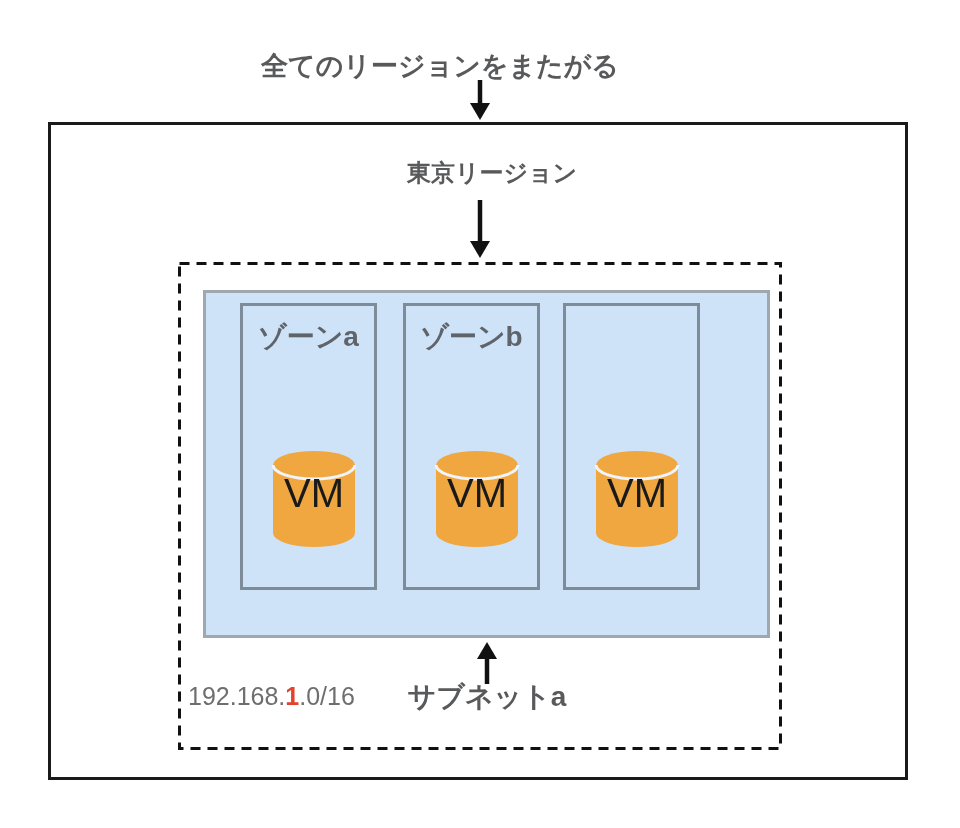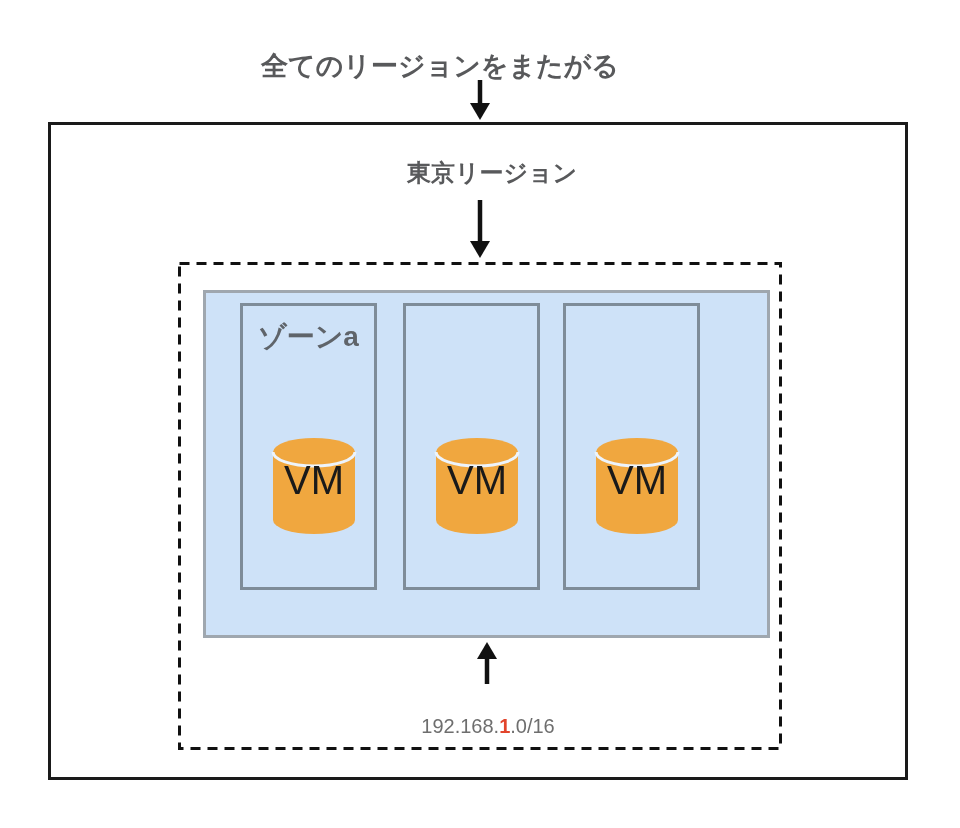--- a/index.html
+++ b/index.html
@@ -84,21 +84,21 @@
     display: block;
     margin-top: 12px;
     text-align: center;
     color: var(--zone-label-gray, #5F646A);
     font-weight: bold;
     font-size: 28px;
   }
 
   .vm-cylinder {
     position: absolute;
-    left: 28px; top: 130px;
+    left: 28px; top: 143px;
     width: 86px; height: 100px;
   }
   .cyl-fill { fill: var(--orange, #F0A73F); }
   .cyl-shine { fill: none; stroke: #EDF4FC; stroke-width: 3; }
   .vm-label {
     position: absolute;
     left: 0; top: 20px; width: 100%;
     text-align: center;
     color: var(--vm-text, #1A1A1A);
     font-size: 40px;
@@ -111,24 +111,24 @@
     position: absolute;
     left: 187px; top: 682px; width: 600px;
     text-align: center;
     color: var(--title-gray, #58595B);
     font-weight: bold;
     font-size: 28px;
     line-height: 30px;
   }
   .subnet-cidr {
     position: absolute;
-    left: 188px; top: 713px; width: 600px;
-    text-align: center;
+    left: 188px; top: 683px; width: 600px;
+    text-align: left;
     color: var(--cidr-gray, #6E6E6E);
-    font-size: 20px;
+    font-size: 25px;
     line-height: 27px;
   }
   .subnet-cidr .octet-red {
     color: var(--cidr-red, #E2442B);
     font-weight: bold;
   }
 </style>
 </head>
 <body>
 
@@ -165,20 +165,21 @@
           <ellipse class="cyl-fill" cx="43" cy="84" rx="41" ry="14"></ellipse>
           <rect class="cyl-fill" x="2" y="16" width="82" height="68"></rect>
           <ellipse class="cyl-fill" cx="43" cy="16" rx="41" ry="14"></ellipse>
           <path class="cyl-shine" d="M2,16 a41,14 0 0 0 82,0"></path>
         </svg>
         <div class="vm-label">VM</div>
       </div>
     </div>
 
     <div class="zone-box zone-b">
+      <span class="zone-label">ゾーンb</span>
       <div class="vm-cylinder">
         <svg width="86" height="100" viewBox="0 0 86 100">
           <ellipse class="cyl-fill" cx="43" cy="84" rx="41" ry="14"></ellipse>
           <rect class="cyl-fill" x="2" y="16" width="82" height="68"></rect>
           <ellipse class="cyl-fill" cx="43" cy="16" rx="41" ry="14"></ellipse>
           <path class="cyl-shine" d="M2,16 a41,14 0 0 0 82,0"></path>
         </svg>
         <div class="vm-label">VM</div>
       </div>
     </div>
@@ -195,15 +196,16 @@
       </div>
     </div>
 
   </div>
 
   <svg class="arrow" style="left:474px; top:642px;" width="26" height="42" viewBox="0 0 26 42">
     <line x1="13" y1="42" x2="13" y2="15"></line>
     <polygon points="13,0 3,17 23,17"></polygon>
   </svg>
 
+  <div class="subnet-label">サブネットa</div>
   <div class="subnet-cidr"><span>192.168.</span><span class="octet-red">1</span><span>.0/16</span></div>
 
 </div>
 
 </body></html>

